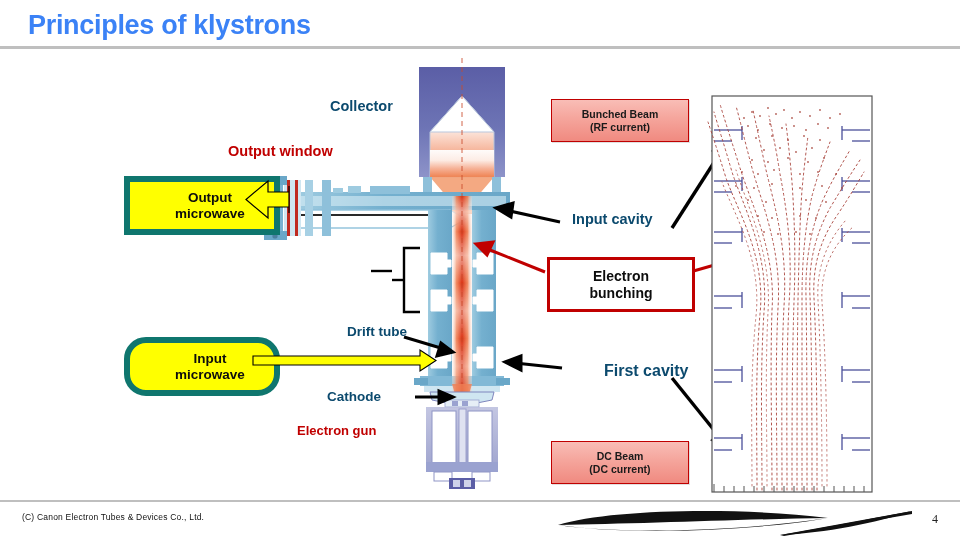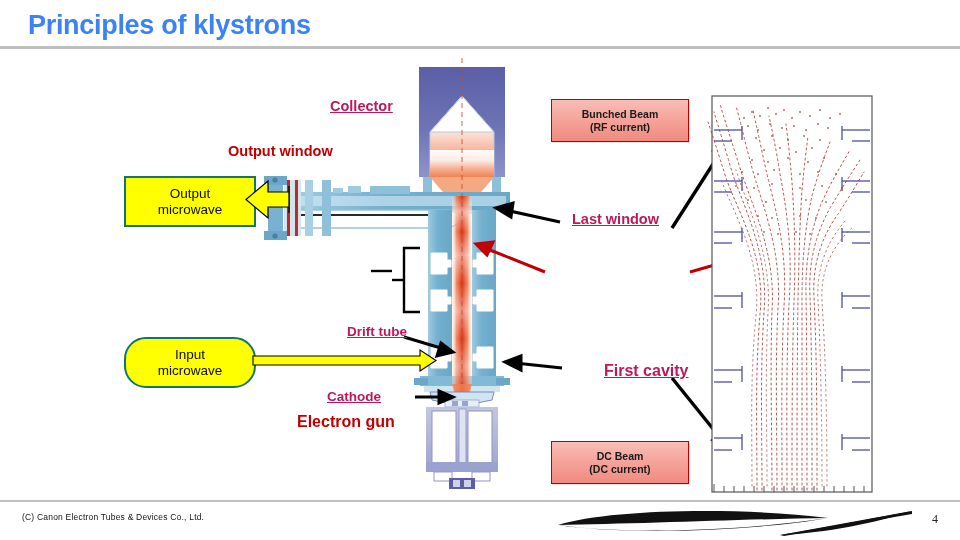--- a/index.html
+++ b/index.html
@@ -27,29 +27,30 @@
     position:absolute;right:22px;top:512px;font-size:12px;color:#222;
     font-family:"Liberation Serif",serif;
   }
   .swoosh{position:absolute;left:540px;top:505px;}
 
   
   .lbl{
     position:absolute;font-weight:bold;white-space:pre-line;line-height:1.12;
     font-family:"Liberation Sans",sans-serif;
   }
-  .lbl.black{color:#be185d;text-decoration:underline;}
+  .lbl.black{color:#0c4a6e;}
   .lbl.red{color:#c00000;}
 
   
   .ybox{
-    position:absolute;background:#ffff00;border:2px solid #0f766e;
+    position:absolute;background:#ffff00;border:6px solid #0f766e;
     display:flex;align-items:center;justify-content:center;text-align:center;
-    font-weight:normal;color:#0d0d0d;line-height:1.15;white-space:pre-line;
+    font-weight:bold;color:#0d0d0d;line-height:1.15;white-space:pre-line;
     font-family:"Liberation Sans",sans-serif;
+    padding-left:16px;
   }
   
   .pbox{
     position:absolute;
     background:linear-gradient(to bottom,#f9bdb6 0%,#f5a59c 45%,#f08a80 100%);
     border:1px solid #c00000;
     display:flex;align-items:center;justify-content:center;text-align:center;
     font-weight:bold;color:#1a1a1a;line-height:1.2;white-space:pre-line;
     font-size:10.5px;font-family:"Liberation Sans",sans-serif;
     box-shadow:1px 1px 0 rgba(0,0,0,.12);
@@ -405,23 +406,23 @@
   <div class="lbl black" style="left:330px;top:98px;font-size:14.5px;">Collector</div>
 
   <div class="lbl red" style="left:228px;top:143px;font-size:14.5px;">Output window</div>
 
 
 
   <div class="lbl black" style="left:311px;top:324px;font-size:13.5px;padding-left:36px;">Drift tube</div>
 
   <div class="lbl black" style="left:327px;top:389px;font-size:13.5px;">Cathode</div>
 
-  <div class="lbl red" style="left:297px;top:413px;font-size:16px;">Electron gun</div>
-
-  <div class="lbl black" style="left:572px;top:211px;font-size:14.5px;">Last window</div>
+  <div class="lbl red" style="left:297px;top:424px;font-size:13px;">Electron gun</div>
+
+  <div class="lbl black" style="left:572px;top:211px;font-size:14.5px;">Input cavity</div>
 
   <div class="lbl black" style="left:604px;top:362px;font-size:16px;">First cavity</div>
 
   <div class="ybox" style="left:124px;top:176px;width:128px;height:47px;font-size:13.5px;">Output
 microwave</div>
   <svg class="abs" width="960" height="540" viewBox="0 0 960 540" style="pointer-events:none;">
     <path d="M268 199 L268 187 L246 199.5 L268 212 L268 200 L268 212 L268 199 Z" fill="none"></path>
     <path d="M289 186 L289 192 L268 192 L268 181 L246 199.5 L268 218 L268 207 L289 207 L289 213 Z" fill="#ffff00" stroke="#000" stroke-width="1.2"></path>
   </svg>
 
@@ -430,20 +431,22 @@
   <svg class="abs" width="960" height="540" viewBox="0 0 960 540" style="pointer-events:none;">
     <path d="M253 356 L420 356 L420 350 L436 360.5 L420 371 L420 365 L253 365 Z" fill="#ffff00" stroke="#000" stroke-width="1.1"></path>
   </svg>
 
   <div class="pbox" style="left:551px;top:441px;width:136px;height:41px;">DC Beam
 (DC current)</div>
 
   <div class="pbox" style="left:551px;top:99px;width:136px;height:41px;">Bunched Beam
 (RF current)</div>
 
+  <div class="rbox" style="left:547px;top:257px;width:142px;height:49px;font-size:14px;">Electron
+bunching</div>
 
   <div class="footer-rule"></div>
   <div class="footer-text">(C) Canon Electron Tubes &amp; Devices Co., Ltd.</div>
   <div class="page-num">4</div>
 
   <svg class="swoosh" width="400" height="34" viewBox="0 0 400 34">
     <path d="M18 20 C70 4 200 2 288 13 C210 14 96 19 18 20 Z" fill="#111"></path>
     <path d="M18 20 C80 30 210 27 288 13 C200 26 88 30 18 20 Z" fill="#111" opacity="0.95"></path>
     <path d="M240 30 C290 22 340 12 372 6 C336 18 286 28 240 30 Z" fill="#111"></path>
     <path d="M240 30 L372 6 L372 9 L244 31 Z" fill="#111"></path>

